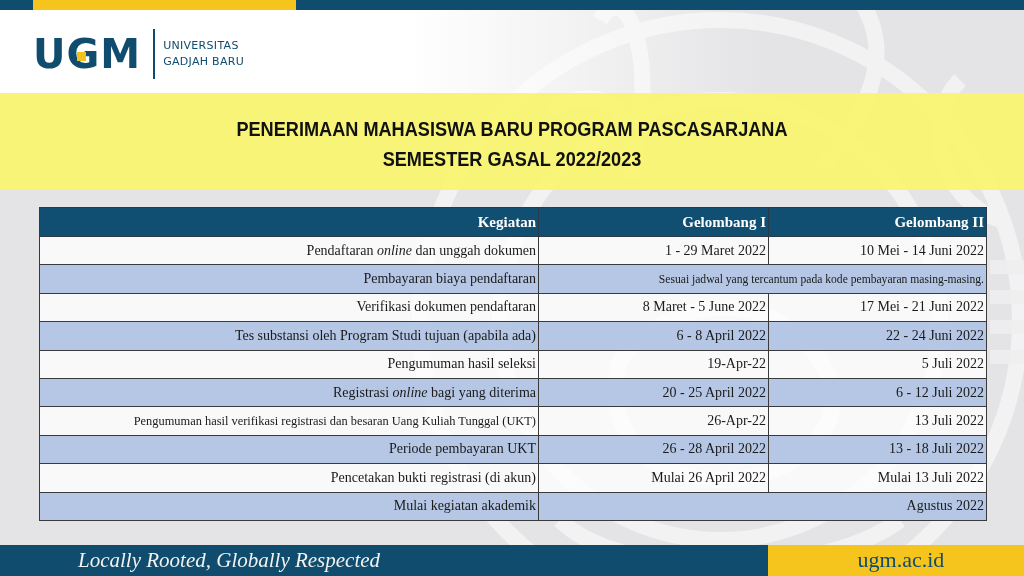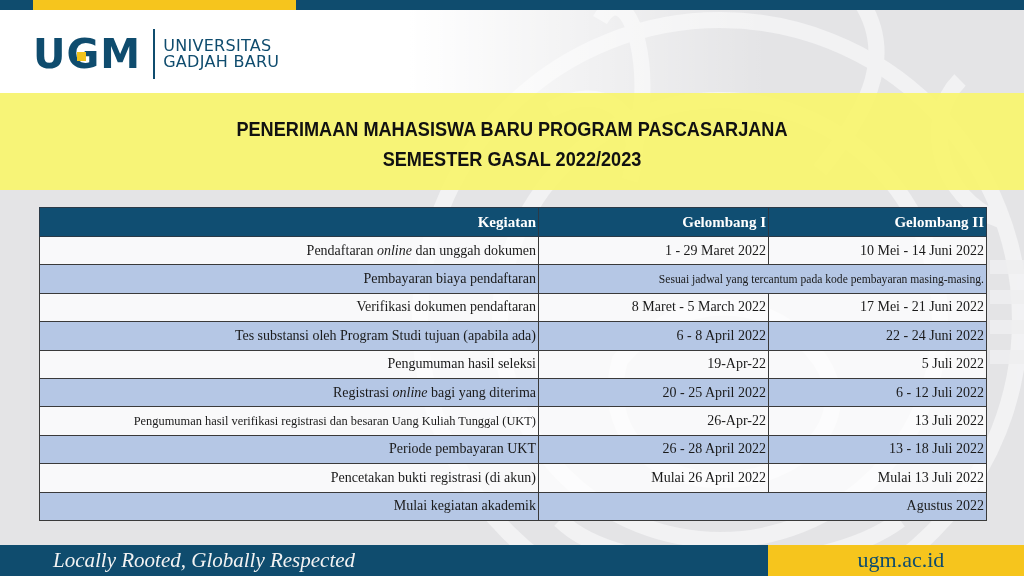--- a/index.html
+++ b/index.html
@@ -26,21 +26,21 @@
     .logo { position: absolute; left: 33px; top: 28px; height: 52px; display: flex; align-items: center; }
     .logo-mark {
       font-family: "DejaVu Sans", sans-serif; font-weight: bold; font-size: 40px;
       color: #0f4c6e; letter-spacing: 1px; line-height: 1; position: relative;
     }
     .logo-mark .g-accent {
       position: absolute; left: 44px; top: 18px; width: 9px; height: 9px; background: #f1c21b;
     }
     .logo-divider { width: 2px; height: 50px; background: #0f4c6e; margin: 0 8px 0 12px; }
     .logo-text {
-      font-family: "DejaVu Sans", sans-serif; font-size: 16px; color: #0f4c6e;
+      font-family: "DejaVu Sans", sans-serif; font-size: 11px; color: #0f4c6e;
       line-height: 16px; letter-spacing: 0.3px; font-weight: normal;
     }
     
     .title-band {
       position: absolute; left: 0; top: 93px; width: 1024px; height: 97px;
       background: rgba(248, 245, 110, 0.92);
     }
     .title {
       position: absolute; left: 0; top: 114px; width: 1024px; text-align: center;
       font-family: "Liberation Sans", sans-serif; font-weight: bold; font-size: 19.5px;
@@ -65,21 +65,21 @@
     td.smaller { font-size: 11.6px; }
     td i { font-style: italic; }
     col.c1 { width: 499px; }
     col.c2 { width: 230px; }
     col.c3 { width: 218px; }
     
     .footer { position: absolute; left: 0; top: 545px; width: 1024px; height: 31px; display: flex; }
     .footer-left {
       width: 768px; height: 31px; background: #0f4c6e; color: #f2f2f2;
       font-family: "Liberation Serif", serif; font-style: italic; font-size: 21px;
-      line-height: 31px; padding-left: 53px;
+      line-height: 31px; padding-left: 78px;
     }
     .footer-right {
       width: 256px; height: 31px; background: #f6c51d; color: #0f4c6e;
       font-family: "Liberation Serif", serif; font-size: 22px; line-height: 30px;
       text-align: center; padding-left: 10px;
     }
   </style>
 </head>
 <body>
 
@@ -149,21 +149,21 @@
           <td><span>Pendaftaran </span><i>online</i><span> dan unggah dokumen</span></td>
           <td>1 - 29 Maret  2022</td>
           <td>10 Mei - 14 Juni 2022</td>
         </tr>
         <tr class="blue">
           <td>Pembayaran biaya pendaftaran</td>
           <td colspan="2" class="smaller">Sesuai jadwal yang tercantum pada kode pembayaran masing-masing.</td>
         </tr>
         <tr class="white">
           <td>Verifikasi dokumen pendaftaran</td>
-          <td>8 Maret - 5 March 2022</td>
+          <td>8 Maret - 5 June 2022</td>
           <td>17 Mei - 21 Juni 2022</td>
         </tr>
         <tr class="blue">
           <td>Tes substansi oleh Program Studi tujuan (apabila ada)</td>
           <td>6 - 8 April 2022</td>
           <td>22 - 24 Juni 2022</td>
         </tr>
         <tr class="white">
           <td>Pengumuman hasil seleksi</td>
           <td>19-Apr-22</td>

